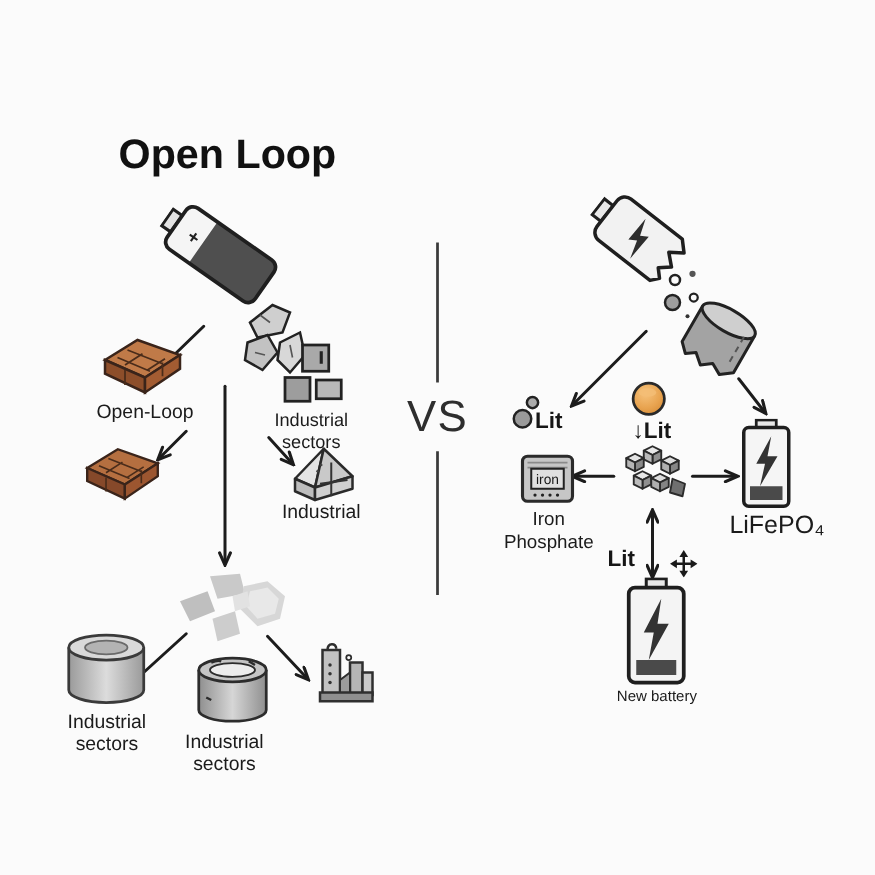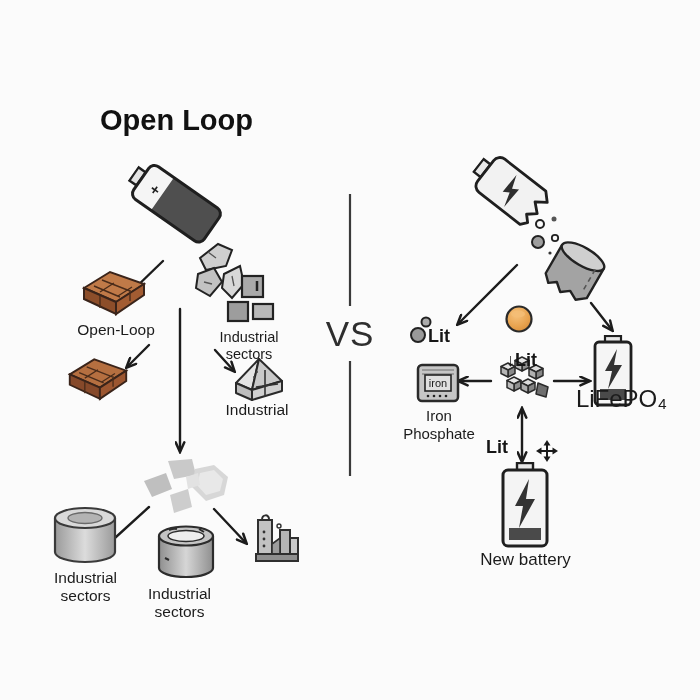--- a/index.html
+++ b/index.html
@@ -1,21 +1,21 @@
 <!DOCTYPE html>
 <html><head>
 <meta charset="utf-8">
 <style>
   html,body{margin:0;padding:0;}
   #stage{position:relative;width:700px;height:700px;background:#fbfbfb;overflow:hidden;
          font-family:"Liberation Sans",sans-serif;color:#1b1b1b;}
   .abs{position:absolute;}
   .label{position:absolute;font-size:15.5px;line-height:1.18;text-align:center;
          white-space:pre-line;color:#1b1b1b;}
-  .title{position:absolute;font-size:29px;font-weight:700;text-align:center;color:#111;}
+  .title{position:absolute;font-size:33px;font-weight:700;text-align:right;color:#111;}
   .lit{position:absolute;font-size:18px;font-weight:600;color:#161616;text-align:center;}
   .vs{position:absolute;font-size:35px;font-weight:400;color:#2e2e2e;letter-spacing:1px;text-align:center;}
   svg{display:block;}
 </style>
 </head>
 <body>
 
 <div id="stage">
 
   <div class="title" style="left:84px;top:104px;width:185px;">Open Loop</div>
@@ -245,20 +245,20 @@
   </svg>
 
   <svg class="abs" style="left:500px;top:462px;" width="50" height="86" viewBox="0 0 50 86">
     <rect x="17" y="1" width="16" height="8" fill="#e8e8e8" stroke="#1f1f1f" stroke-width="2.4"></rect>
     <rect x="3" y="8" width="44" height="76" rx="5" fill="#f4f4f4" stroke="#1f1f1f" stroke-width="3"></rect>
     <polygon points="29,17 15,44 23,44 19,66 35,37 26,37" fill="#333"></polygon>
     <rect x="9" y="66" width="32" height="12" fill="#4a4a4a"></rect>
   </svg>
 
   <div class="lit" style="left:428px;top:326px;">Lit</div>
-  <div class="lit" style="left:506px;top:334px;margin-top:16px;">↓Lit</div>
+  <div class="lit" style="left:506px;top:334px;">↓Lit</div>
   <div class="label" style="left:395px;top:407px;width:88px;font-size:15px;">Iron
 Phosphate</div>
-  <div class="label" style="left:574px;top:385px;width:95px;font-size:24px;">LiFePO₄</div>
+  <div class="label" style="left:574px;top:409px;width:95px;font-size:20px;">LiFePO₄</div>
   <div class="lit" style="left:486px;top:437px;">Lit</div>
-  <div class="label" style="left:468px;top:550px;width:115px;font-size:17px;">New battery</div>
+  <div class="label" style="left:468px;top:550px;width:115px;font-size:12px;">New battery</div>
 
 </div>
 
 </body></html>

